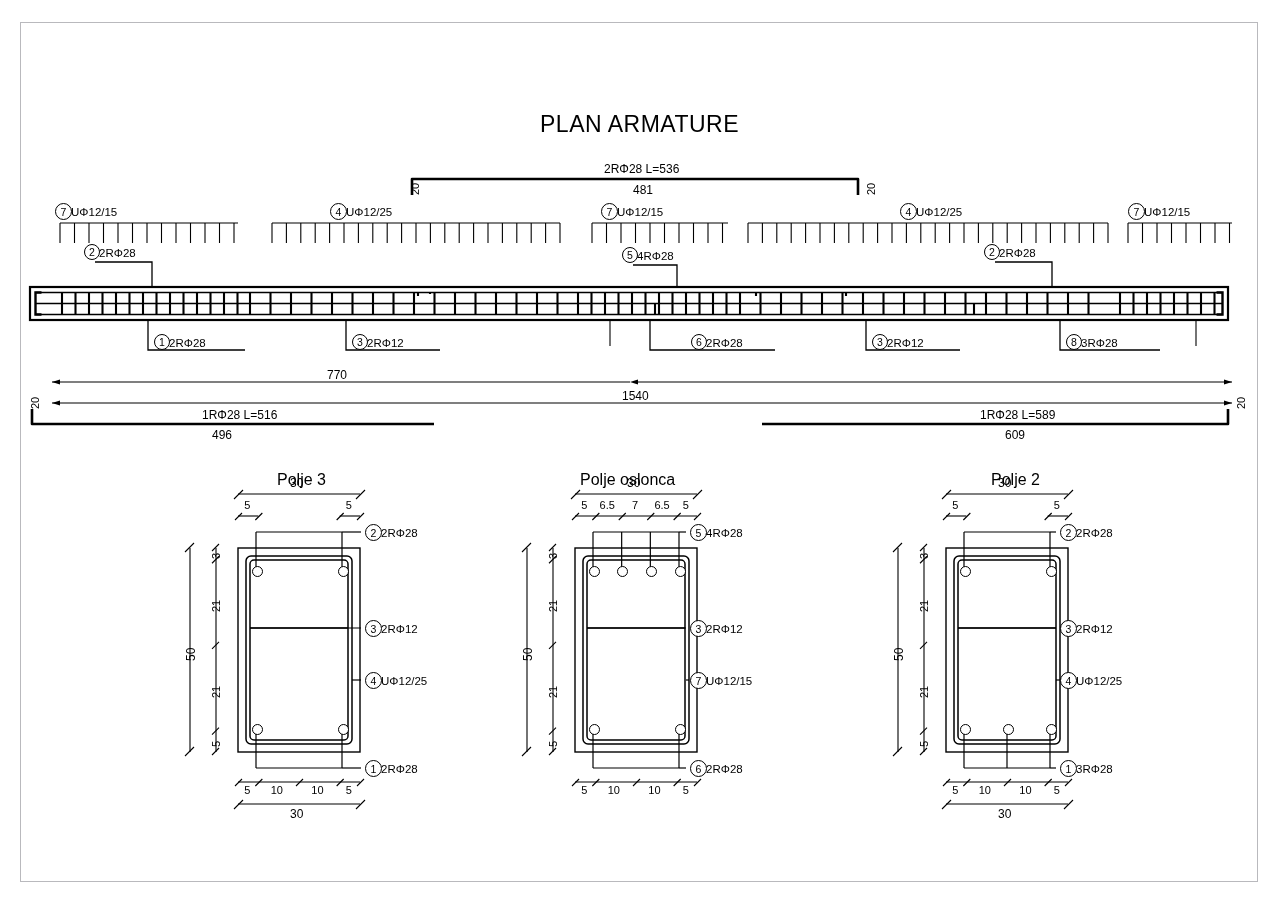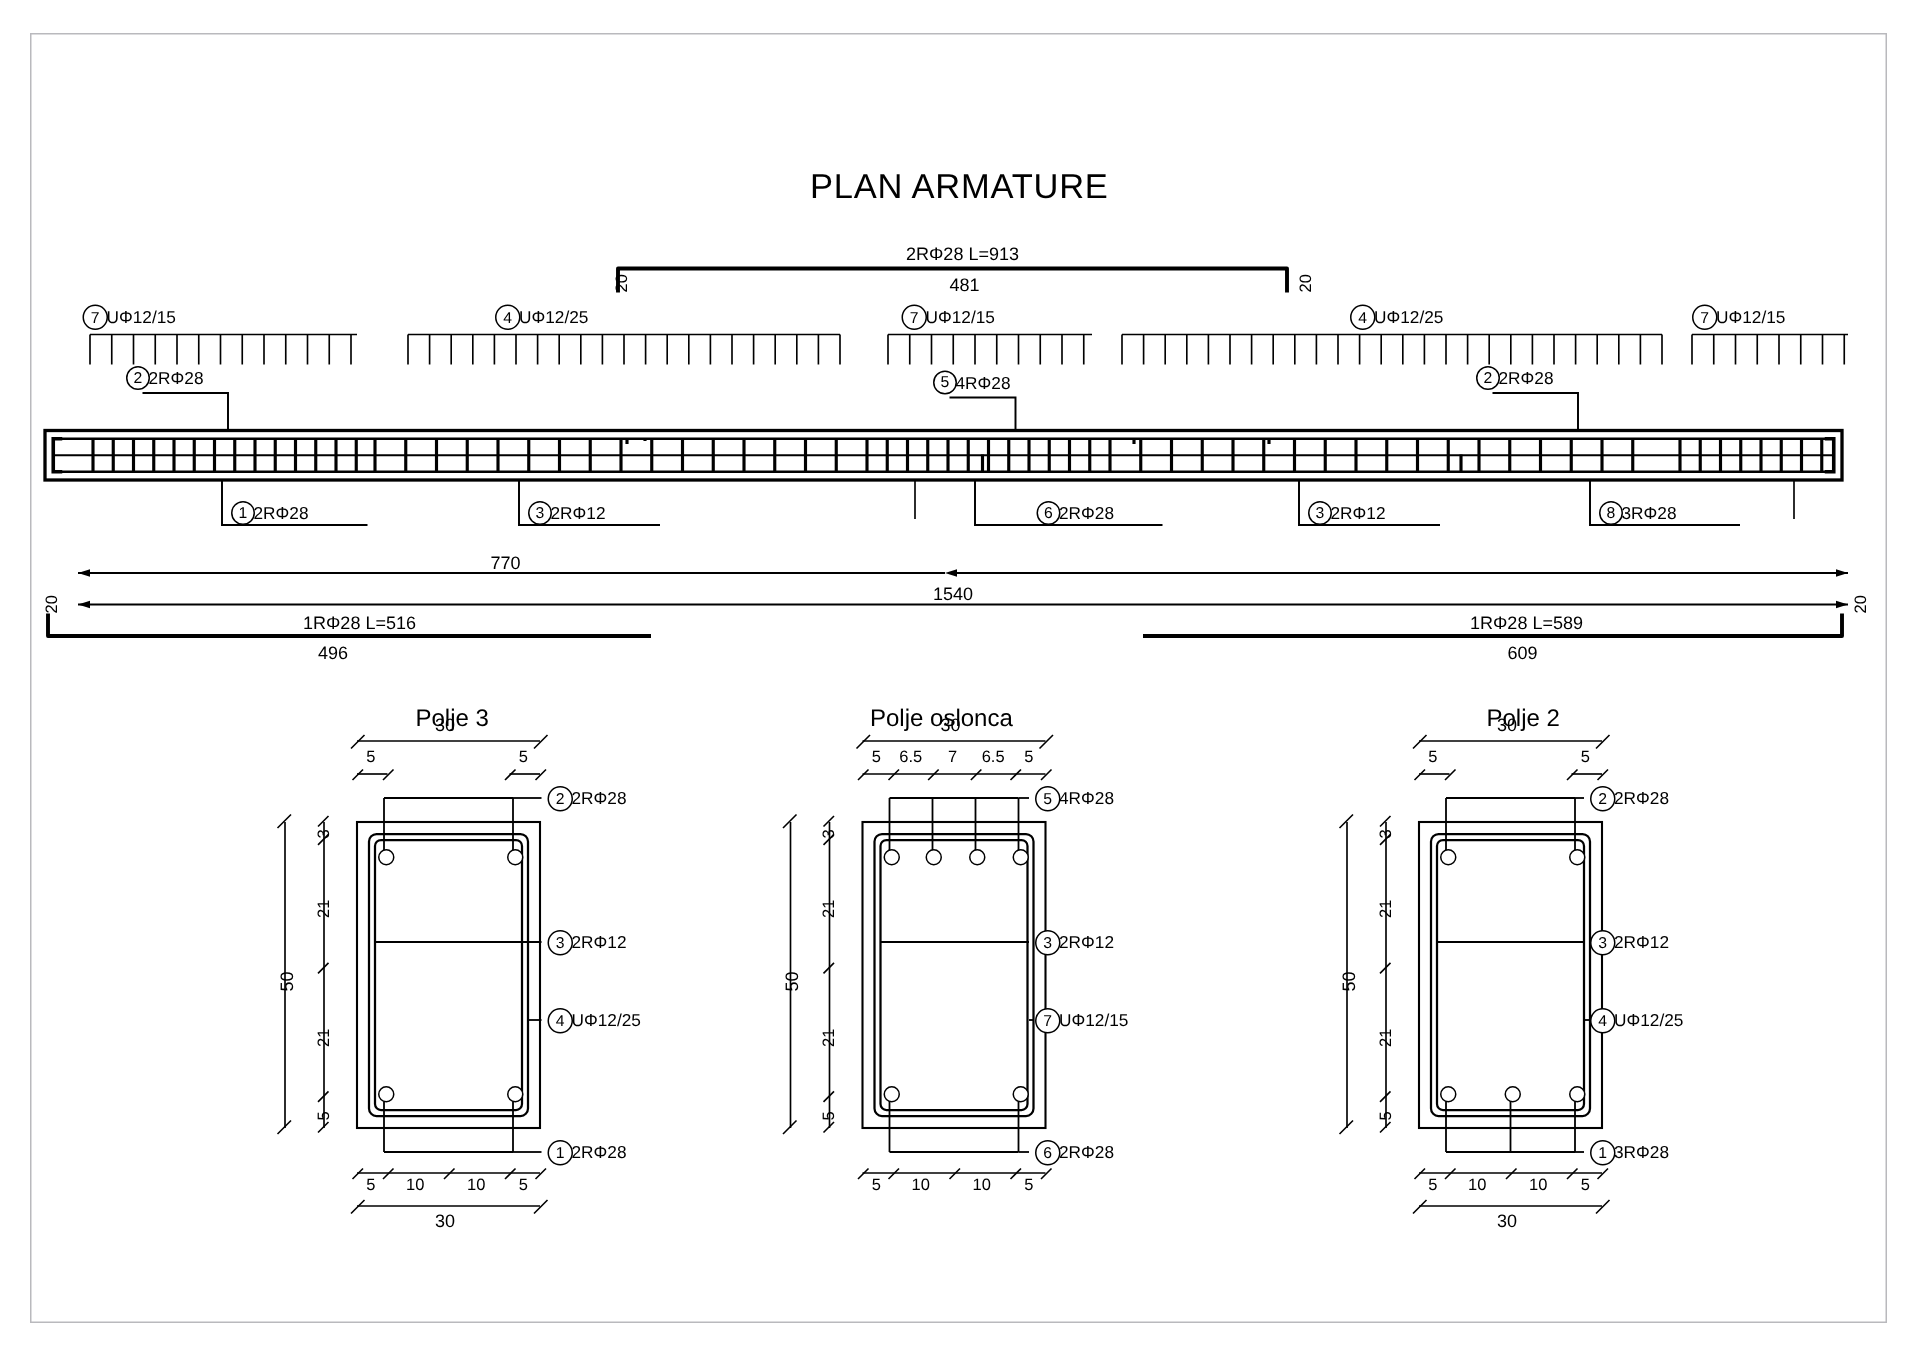--- a/index.html
+++ b/index.html
@@ -20,21 +20,21 @@
   svg{position:absolute;left:0;top:0;overflow:visible;}
 </style>
 </head>
 <body>
 
 <div id="sheet">
   <div id="frame"></div>
 
   <div class="t title" style="left:540px;top:113px;">PLAN ARMATURE</div>
 
-  <div class="t dim" style="left:604px;top:163px;">2RΦ28    L=913</div>
+  <div class="t dim" style="left:604px;top:163px;">2RΦ28    L=536</div>
   <div class="t dim" style="left:633px;top:184px;">481</div>
 
   <svg width="1280" height="905">
     <path d="M 412,195 L 412,179 L 858,179 L 858,195" fill="none" stroke="#000" stroke-width="2.6" stroke-linejoin="round"></path>
   </svg>
   <div class="t dim-sm rot" style="left:410px;top:195px;">20</div>
   <div class="t dim-sm rot" style="left:866px;top:195px;">20</div>
 
   <div>
     <div class="circ" style="left:55px;top:203px;width:15px;height:15px;">7</div>

